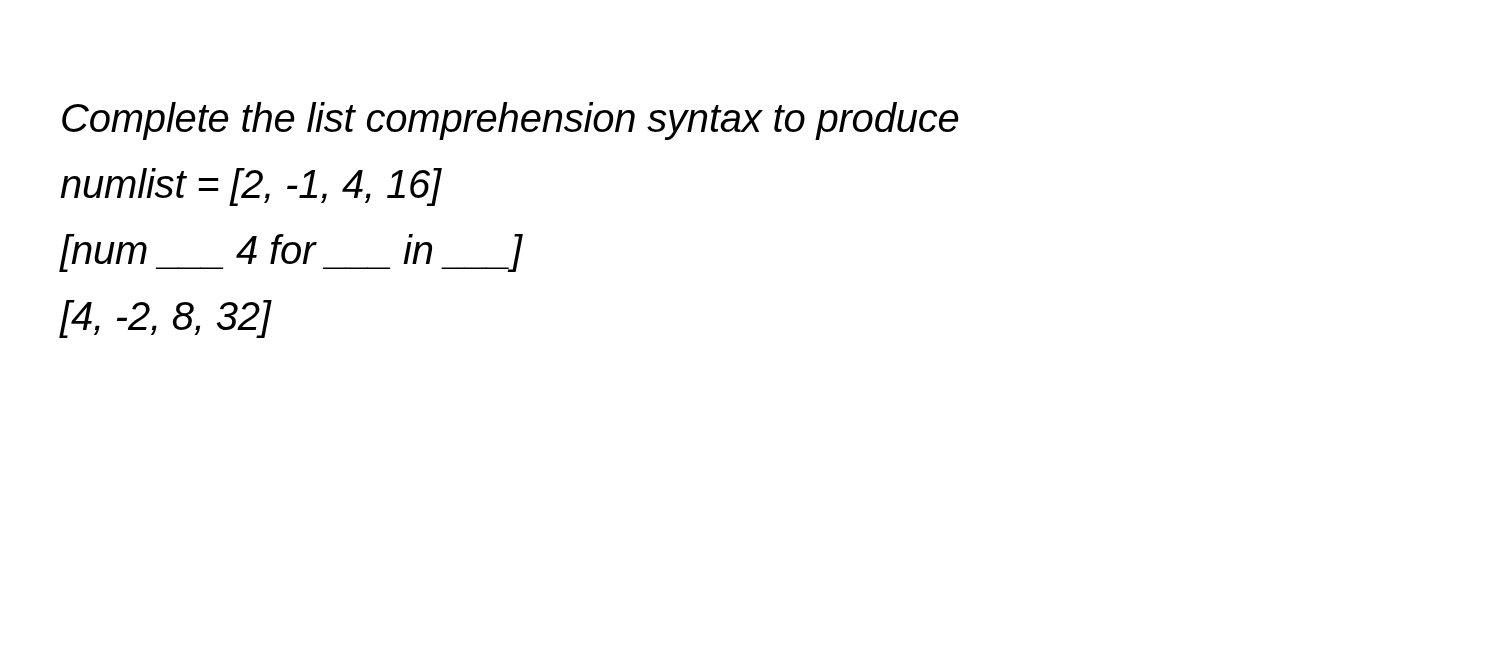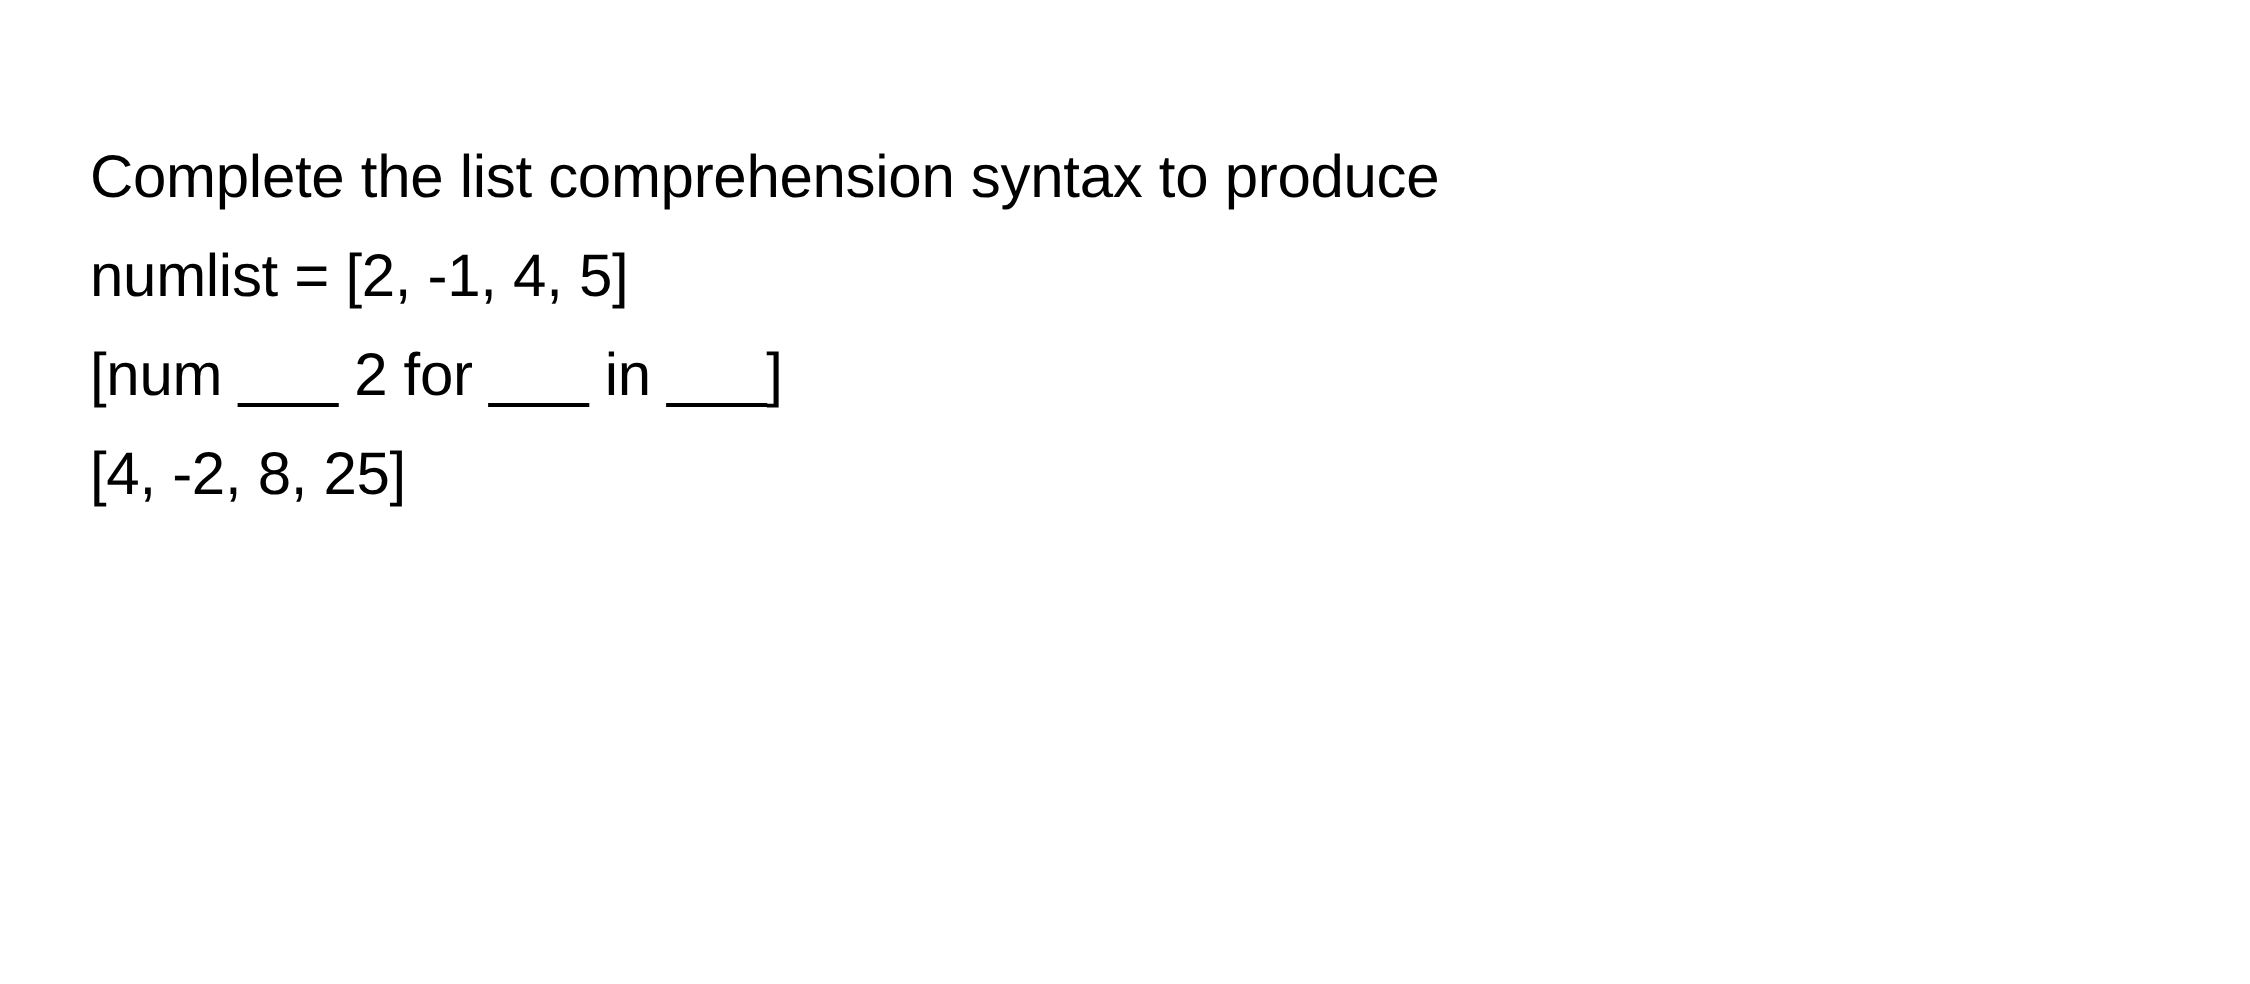--- a/index.html
+++ b/index.html
@@ -1,18 +1,19 @@
 <!DOCTYPE html>
 <html><head>
   <meta charset="utf-8">
   <style>
     * {
       margin: 0;
       padding: 0;
       box-sizing: border-box;
+      font-style: italic;
     }
     body {
       width: 1500px;
       height: 656px;
       background: #ffffff;
       font-family: -apple-system, BlinkMacSystemFont, "Segoe UI", Helvetica, Arial, sans-serif;
       color: #000000;
       padding: 85px 60px;
     }
     .content {
@@ -23,16 +24,16 @@
     }
     .line {
       display: block;
     }
   </style>
 </head>
 <body>
 
 <div class="content">
   <span class="line">Complete the list comprehension syntax to produce</span>
-  <span class="line">numlist = [2, -1, 4, 5]</span>
-  <span class="line">[num ___ 2 for ___ in ___]</span>
-  <span class="line">[4, -2, 8, 25]</span>
+  <span class="line">numlist = [2, -1, 4, 16]</span>
+  <span class="line">[num ___ 4 for ___ in ___]</span>
+  <span class="line">[4, -2, 8, 32]</span>
 </div>
 
 </body></html>

